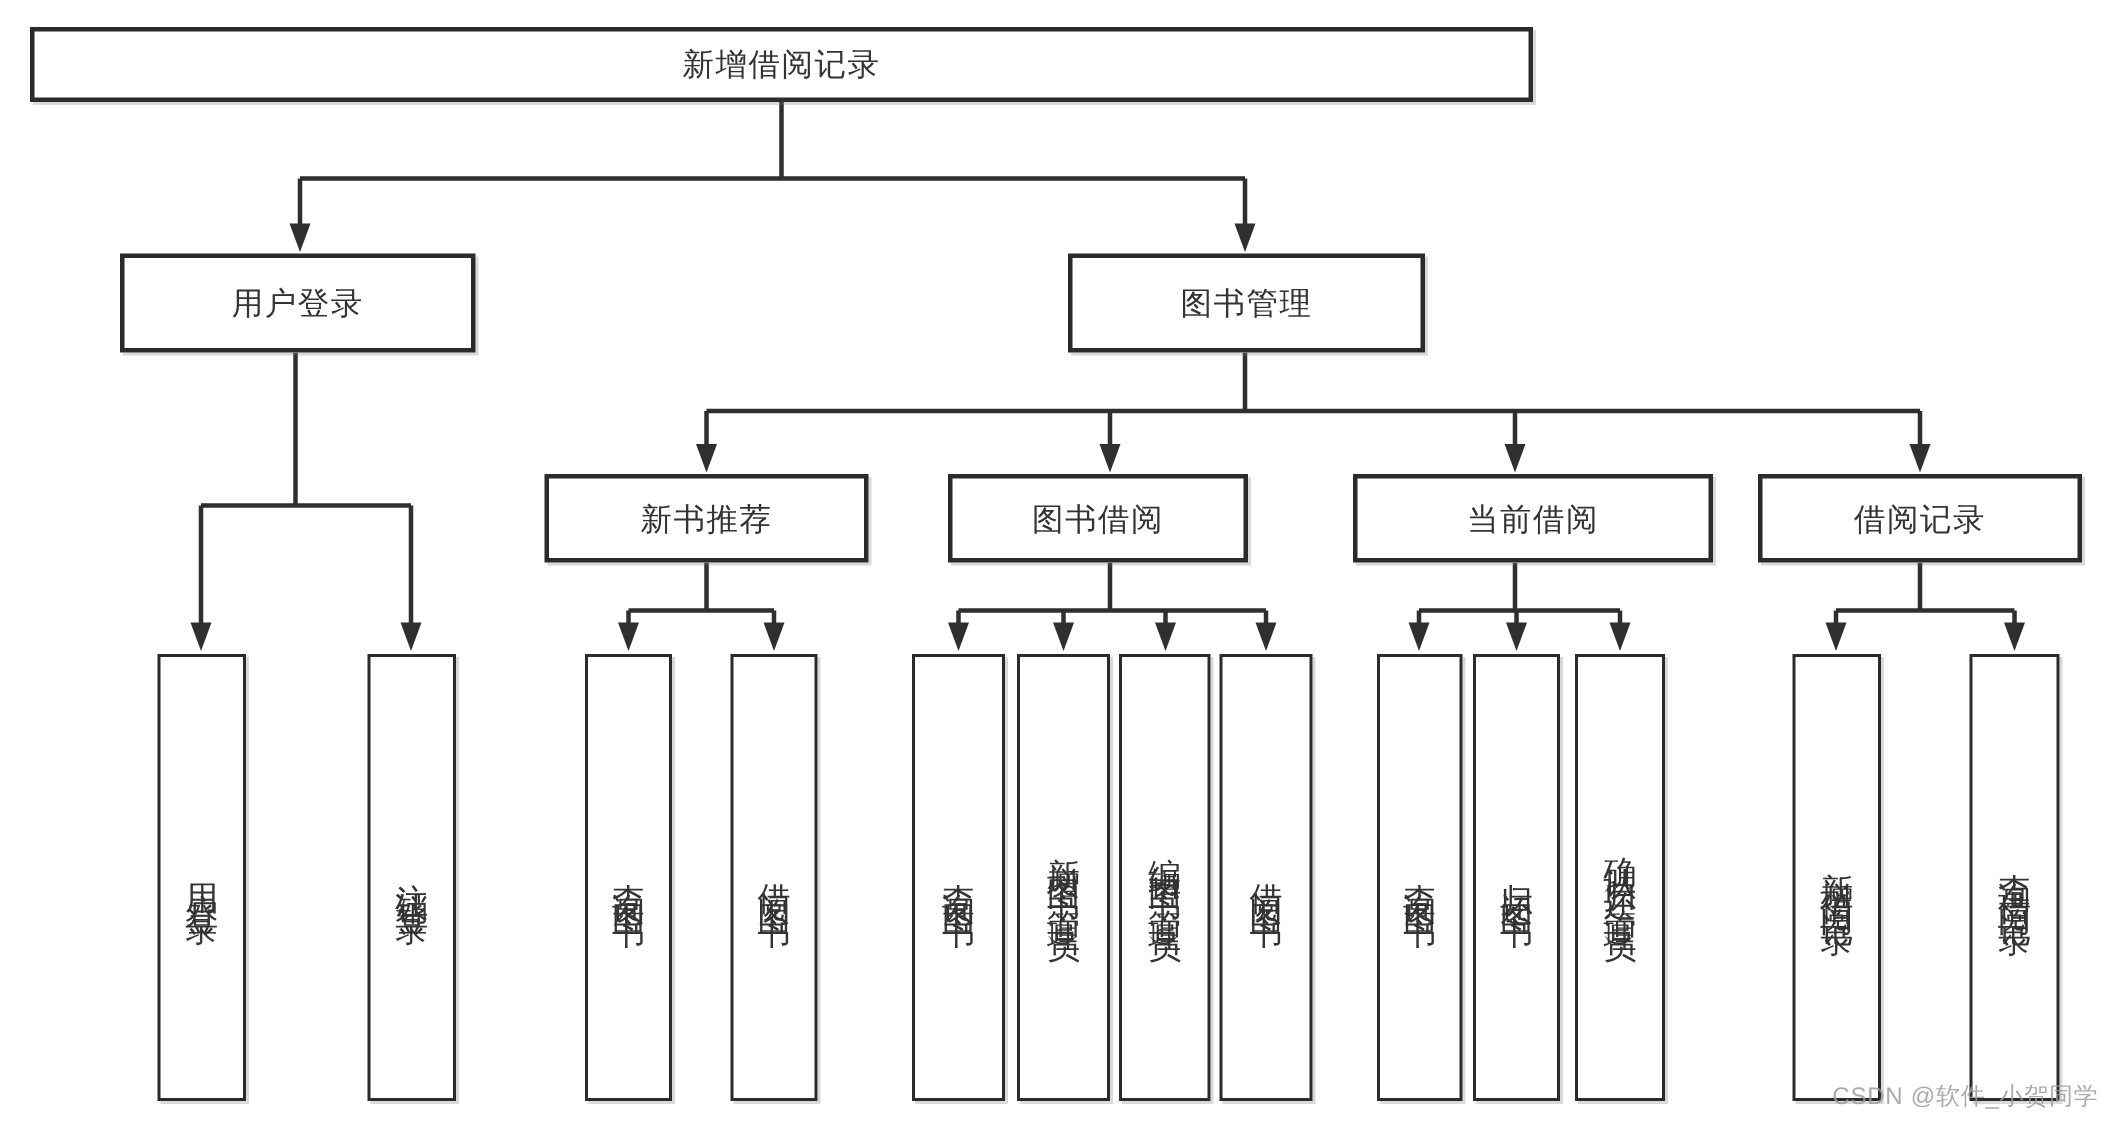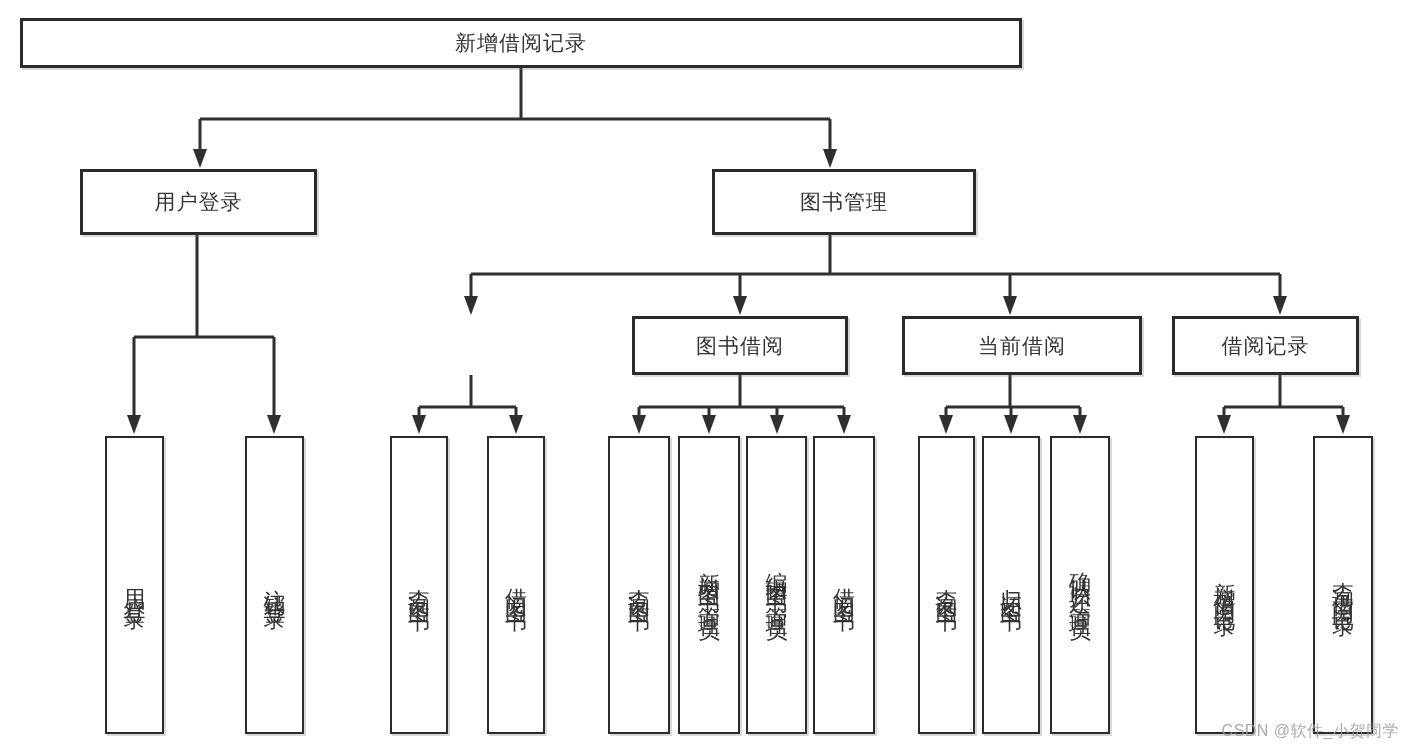--- a/index.html
+++ b/index.html
@@ -40,25 +40,25 @@
   .leaf span {
     writing-mode: vertical-rl;
     font-size: 22px;
     letter-spacing: 7px;
     line-height: 1;
     white-space: nowrap;
   }
   
   #box-root        { left: 20px;  top: 18px;  width: 1002px; height: 50px; }
   #box-user-login  { left: 80px;  top: 169px; width: 237px;  height: 66px; }
-  #box-book-mgmt   { left: 712px; top: 169px; width: 264px;  height: 66px; }
+  #box-book-mgmt   { left: 712px; top: 169px; width: 238px;  height: 66px; }
   #box-new-book    { left: 363px; top: 316px; width: 216px;  height: 59px; }
-  #box-book-borrow { left: 632px; top: 316px; width: 216px;  height: 59px; }
+  #box-book-borrow { left: 632px; top: 316px; width: 200px;  height: 59px; }
   #box-cur-borrow  { left: 902px; top: 316px; width: 240px;  height: 59px; }
-  #box-borrow-rec  { left: 1172px;top: 316px; width: 187px;  height: 59px; }
+  #box-borrow-rec  { left: 1172px;top: 316px; width: 216px;  height: 59px; }
   
   #leaf-a1 { left: 105px;  width: 59px; }
   #leaf-a2 { left: 245px;  width: 59px; }
   #leaf-b1 { left: 390px;  width: 58px; }
   #leaf-b2 { left: 487px;  width: 58px; }
   #leaf-c1 { left: 608px;  width: 62px; }
   #leaf-c2 { left: 678px;  width: 62px; }
   #leaf-c3 { left: 746px;  width: 61px; }
   #leaf-c4 { left: 813px;  width: 62px; }
   #leaf-d1 { left: 918px;  width: 57px; }
@@ -122,20 +122,23 @@
     <span>新增借阅记录</span>
   </div>
 
   <div class="node" id="box-user-login">
     <span>用户登录</span>
   </div>
   <div class="node" id="box-book-mgmt">
     <span>图书管理</span>
   </div>
 
+  <div class="node" id="box-new-book">
+    <span>新书推荐</span>
+  </div>
   <div class="node" id="box-book-borrow">
     <span>图书借阅</span>
   </div>
   <div class="node" id="box-cur-borrow">
     <span>当前借阅</span>
   </div>
   <div class="node" id="box-borrow-rec">
     <span>借阅记录</span>
   </div>
 

